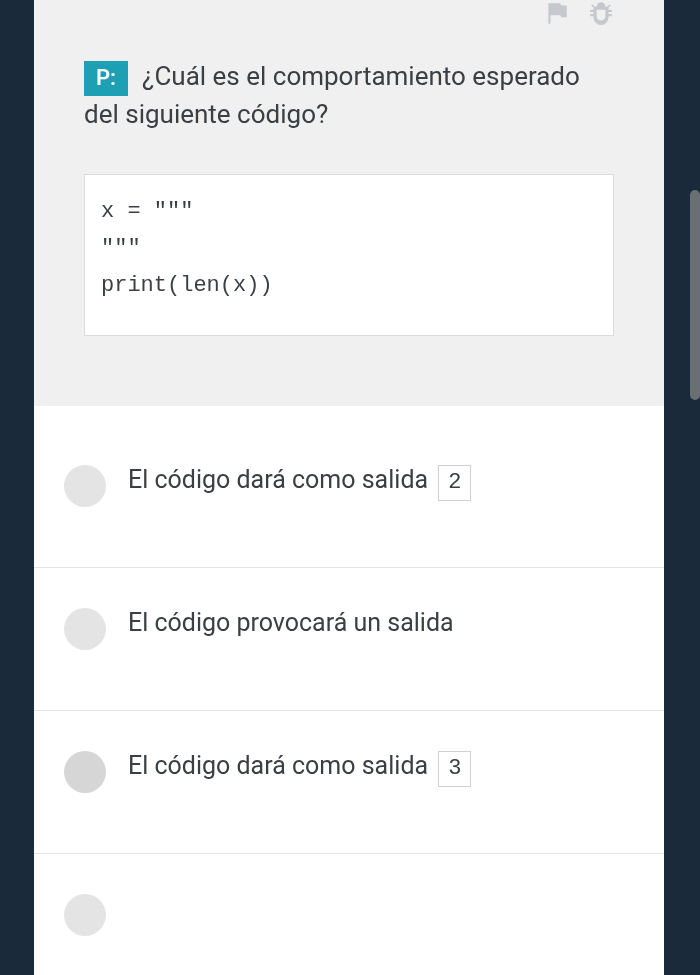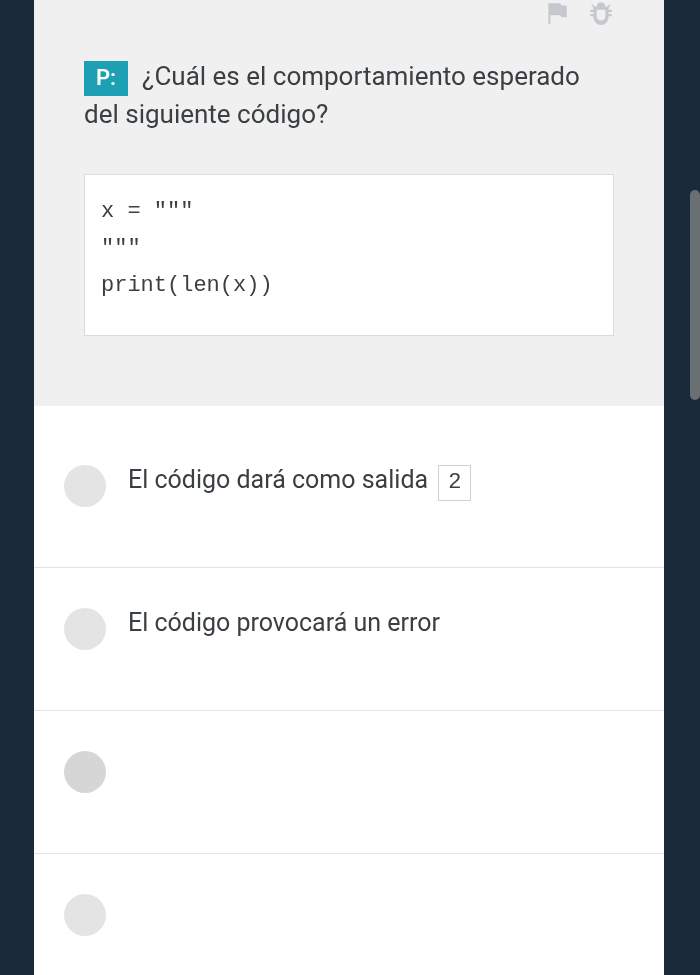--- a/index.html
+++ b/index.html
@@ -137,26 +137,29 @@
     <div class="option">
       <div class="radio"></div>
       <div class="opt-text">
         <span>El código dará como salida </span><span class="code-chip">2</span>
       </div>
     </div>
 
     <div class="option">
       <div class="radio"></div>
       <div class="opt-text">
-        <span>El código provocará un error</span>
+        <span>El código provocará un salida</span>
       </div>
     </div>
 
     <div class="option">
       <div class="radio darker"></div>
+      <div class="opt-text">
+        <span>El código dará como salida </span><span class="code-chip">3</span>
+      </div>
     </div>
 
     <div class="option">
       <div class="radio"></div>
     </div>
 
   </div>
 </div>
 
 <div class="scrollbar"></div>

